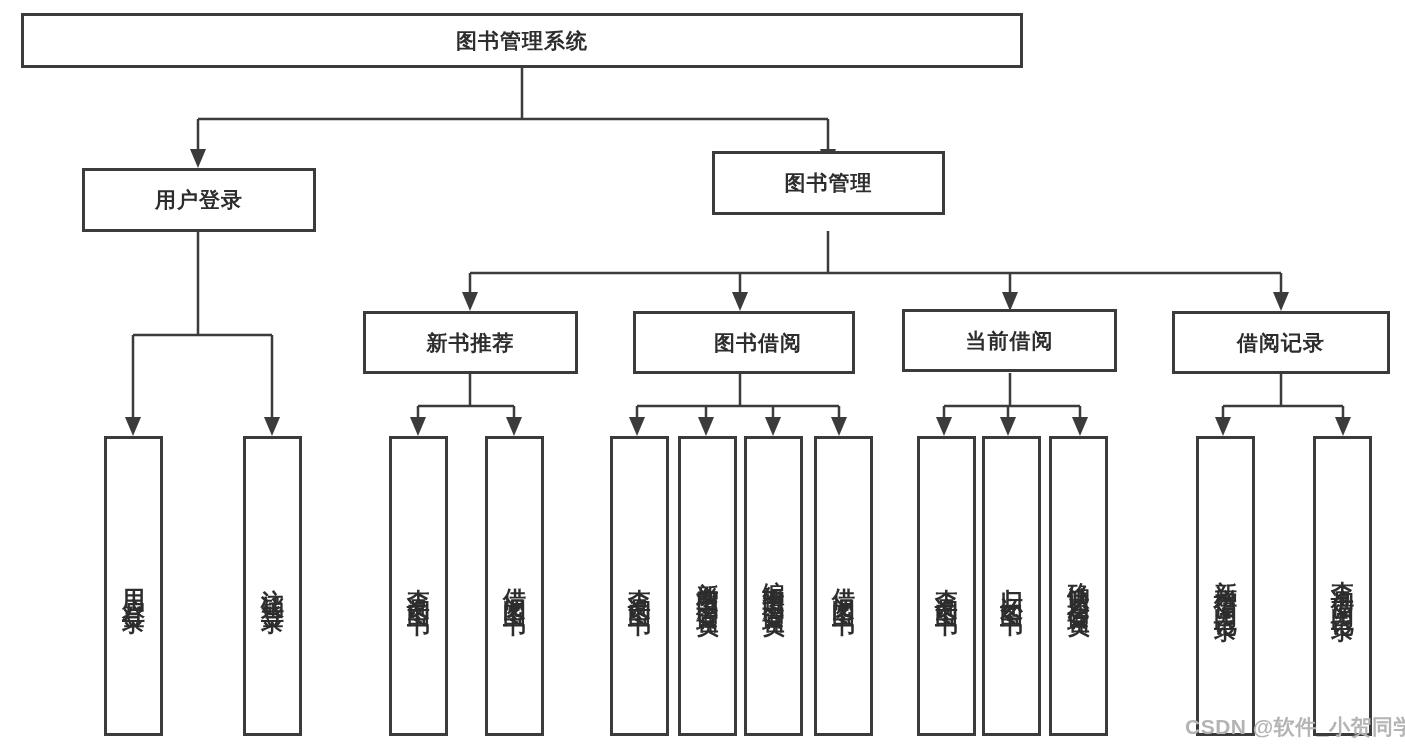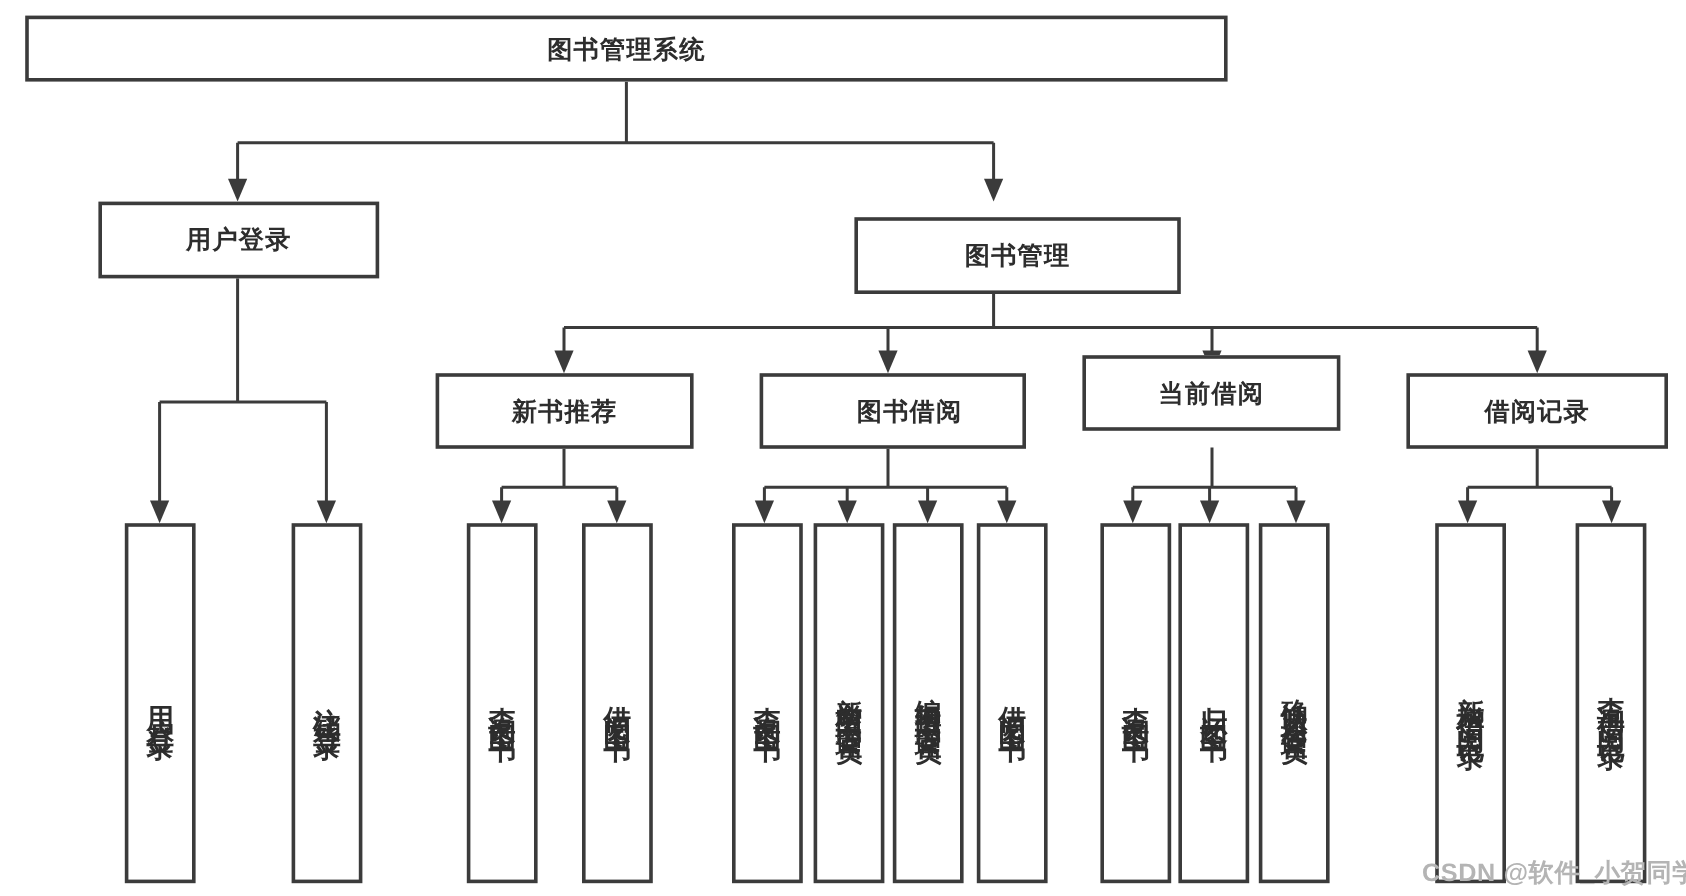--- a/index.html
+++ b/index.html
@@ -88,25 +88,25 @@
     <polygon points="936,417 952,417 944,436"></polygon>
     <polygon points="1000,417 1016,417 1008,436"></polygon>
     <polygon points="1072,417 1088,417 1080,436"></polygon>
     <polygon points="1215,417 1231,417 1223,436"></polygon>
     <polygon points="1335,417 1351,417 1343,436"></polygon>
   </svg>
 
   <div class="hbox" style="left:21px;top:13px;width:1002px;height:55px;">图书管理系统</div>
 
   <div class="hbox" style="left:82px;top:168px;width:234px;height:64px;">用户登录</div>
-  <div class="hbox" style="left:712px;top:181px;width:272px;height:64px;">图书管理</div>
+  <div class="hbox" style="left:712px;top:151px;width:233px;height:64px;">图书管理</div>
 
   <div class="hbox" style="left:363px;top:311px;width:215px;height:63px;">新书推荐</div>
   <div class="hbox" style="left:633px;top:311px;width:222px;height:63px;padding-left:28px;">图书借阅</div>
-  <div class="hbox" style="left:902px;top:296px;width:215px;height:63px;text-align:center;">当前借阅</div>
+  <div class="hbox" style="left:902px;top:309px;width:215px;height:63px;text-align:center;">当前借阅</div>
   <div class="hbox" style="left:1172px;top:311px;width:218px;height:63px;">借阅记录</div>
 
   <div class="vbox" style="left:104px;">
     <span>用户登录</span>
   </div>
   <div class="vbox" style="left:243px;">
     <span>注销登录</span>
   </div>
 
   <div class="vbox" style="left:389px;">

